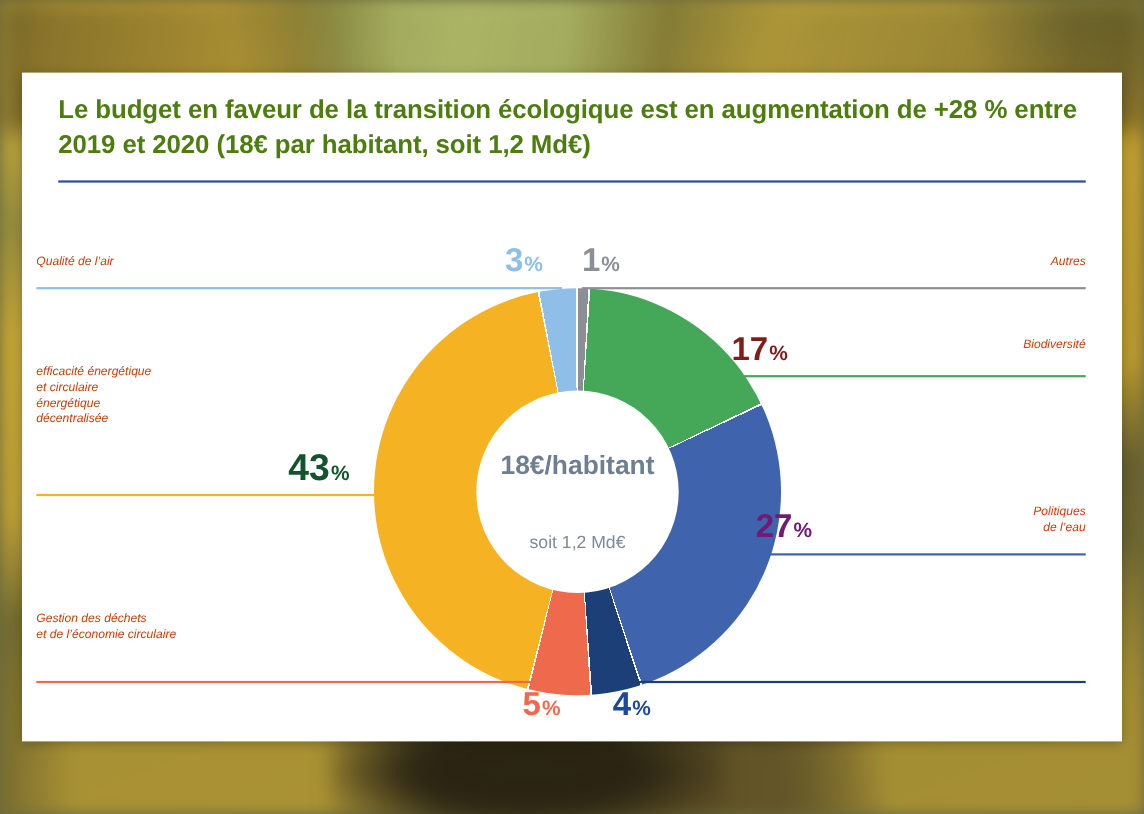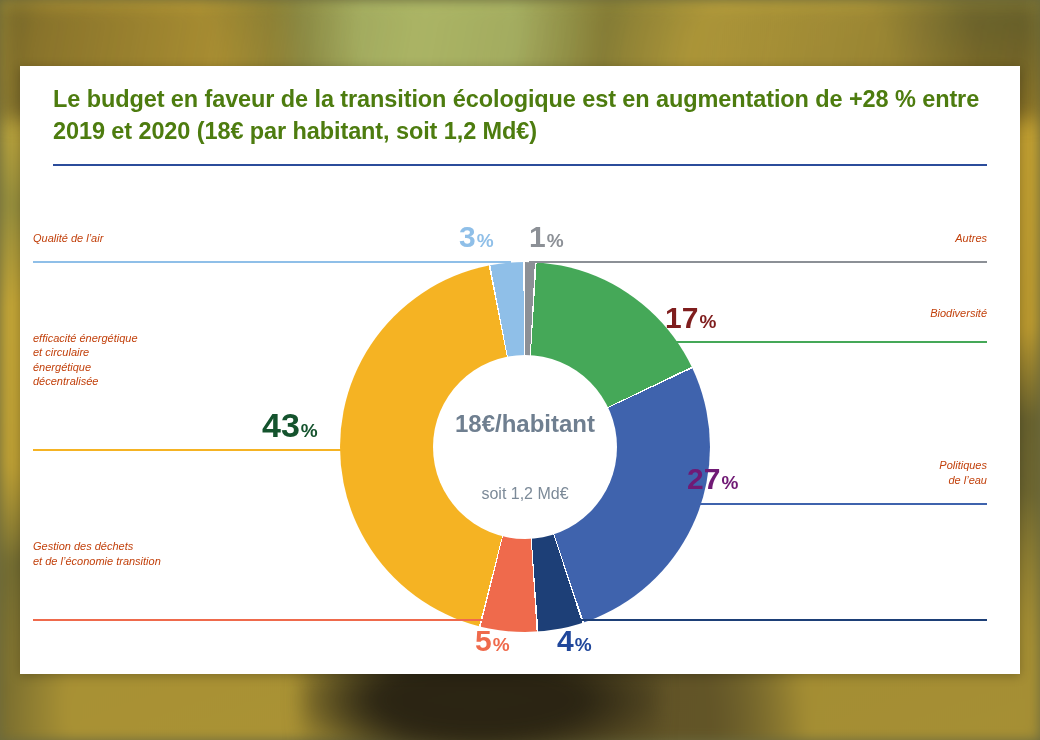--- a/index.html
+++ b/index.html
@@ -185,23 +185,23 @@
   <div class="label right" style="left:700px; top:392px; width:267px;">
     <span>Politiques</span><br>
     <span>de l’eau</span>
   </div>
   <div class="rule" style="left:667px; top:437px; width:300px; background:#3f63ad;"></div>
   <div class="pct" style="left:667px; top:396px; color:#701a75;"><span>27</span><span class="sym">%</span></div>
 
   <div class="rule" style="left:537px; top:553px; width:430px; background:#1d3f77;"></div>
   <div class="pct" style="left:537px; top:558px; color:#20479b;"><span>4</span><span class="sym">%</span></div>
 
-  <div class="label" style="left:13px; top:473px; width:330px;">
+  <div class="label" style="left:13px; top:489px; width:330px;">
     <span>Gestion des déchets</span><br>
-    <span>et de l’économie transition</span>
+    <span>et de l’économie circulaire</span>
   </div>
   <div class="rule" style="left:13px; top:553px; width:502px; background:#ef6a4c;"></div>
   <div class="pct" style="left:455px; top:558px; color:#ef6a4c;"><span>5</span><span class="sym">%</span></div>
 
   <div class="label" style="left:13px; top:250px; width:250px;">
     <br>
     <span>efficacité énergétique</span><br>
     <span>et circulaire</span><br>
     <span>énergétique</span><br>
     <span>décentralisée</span>

